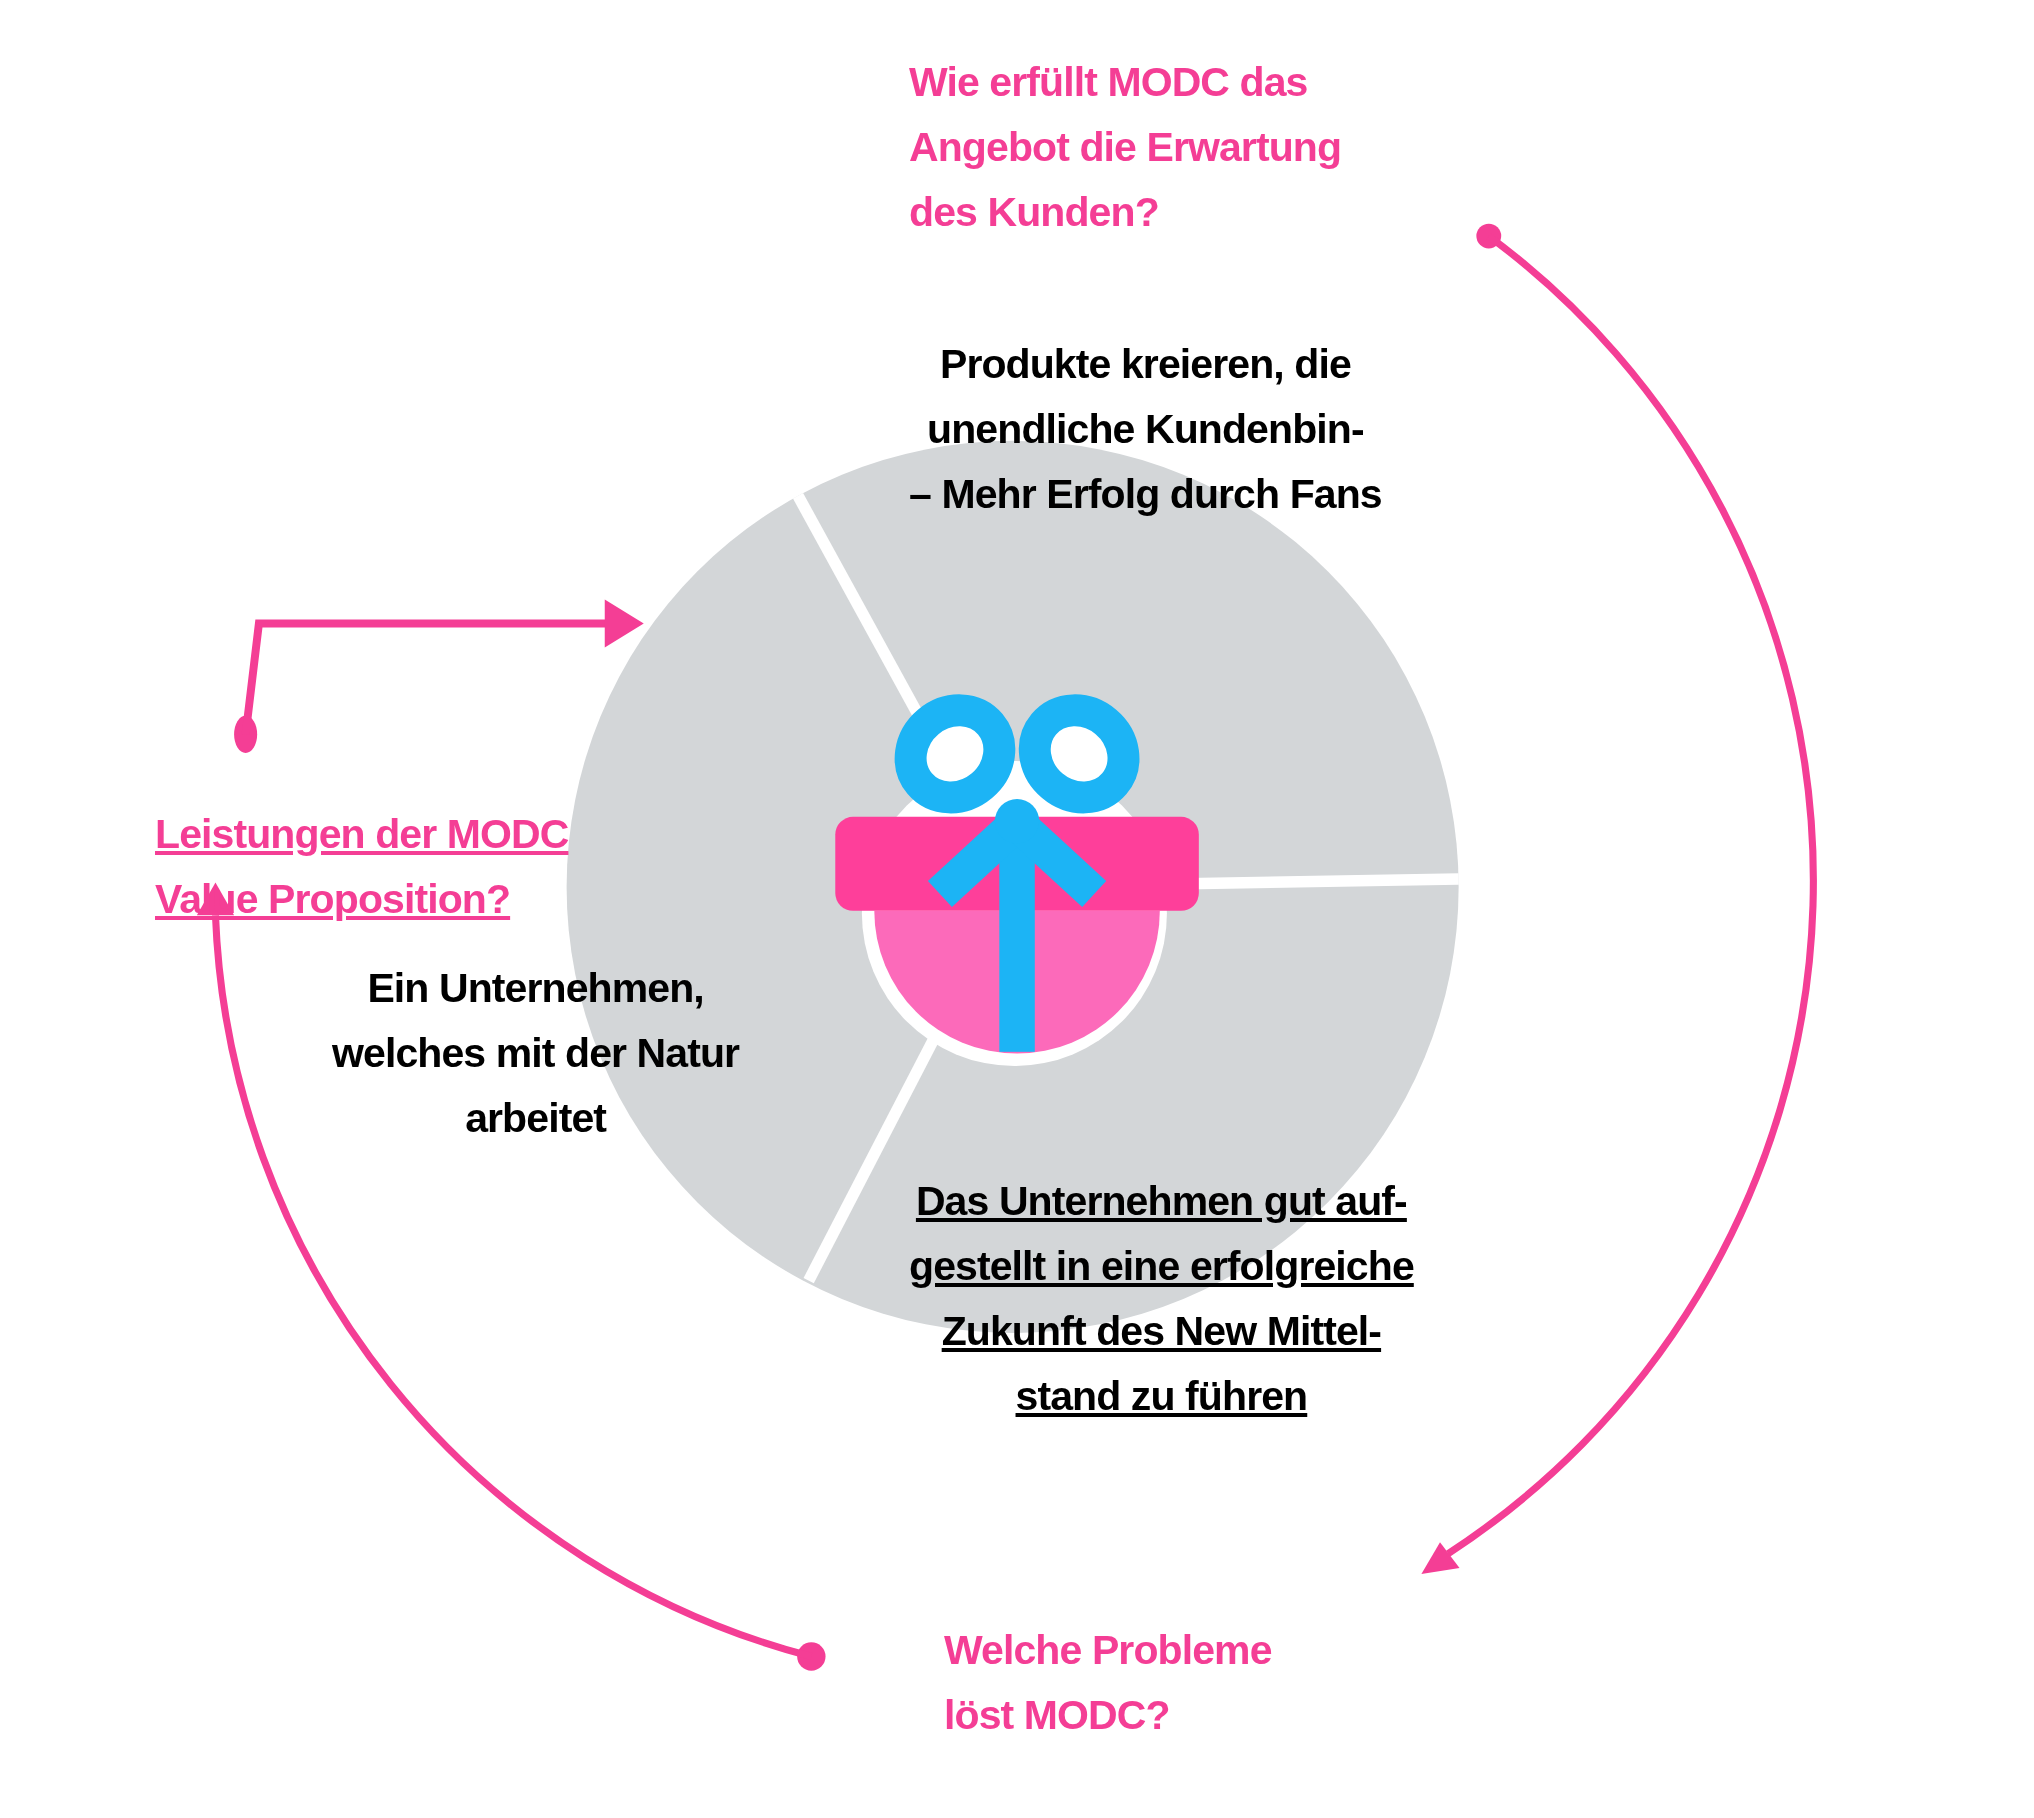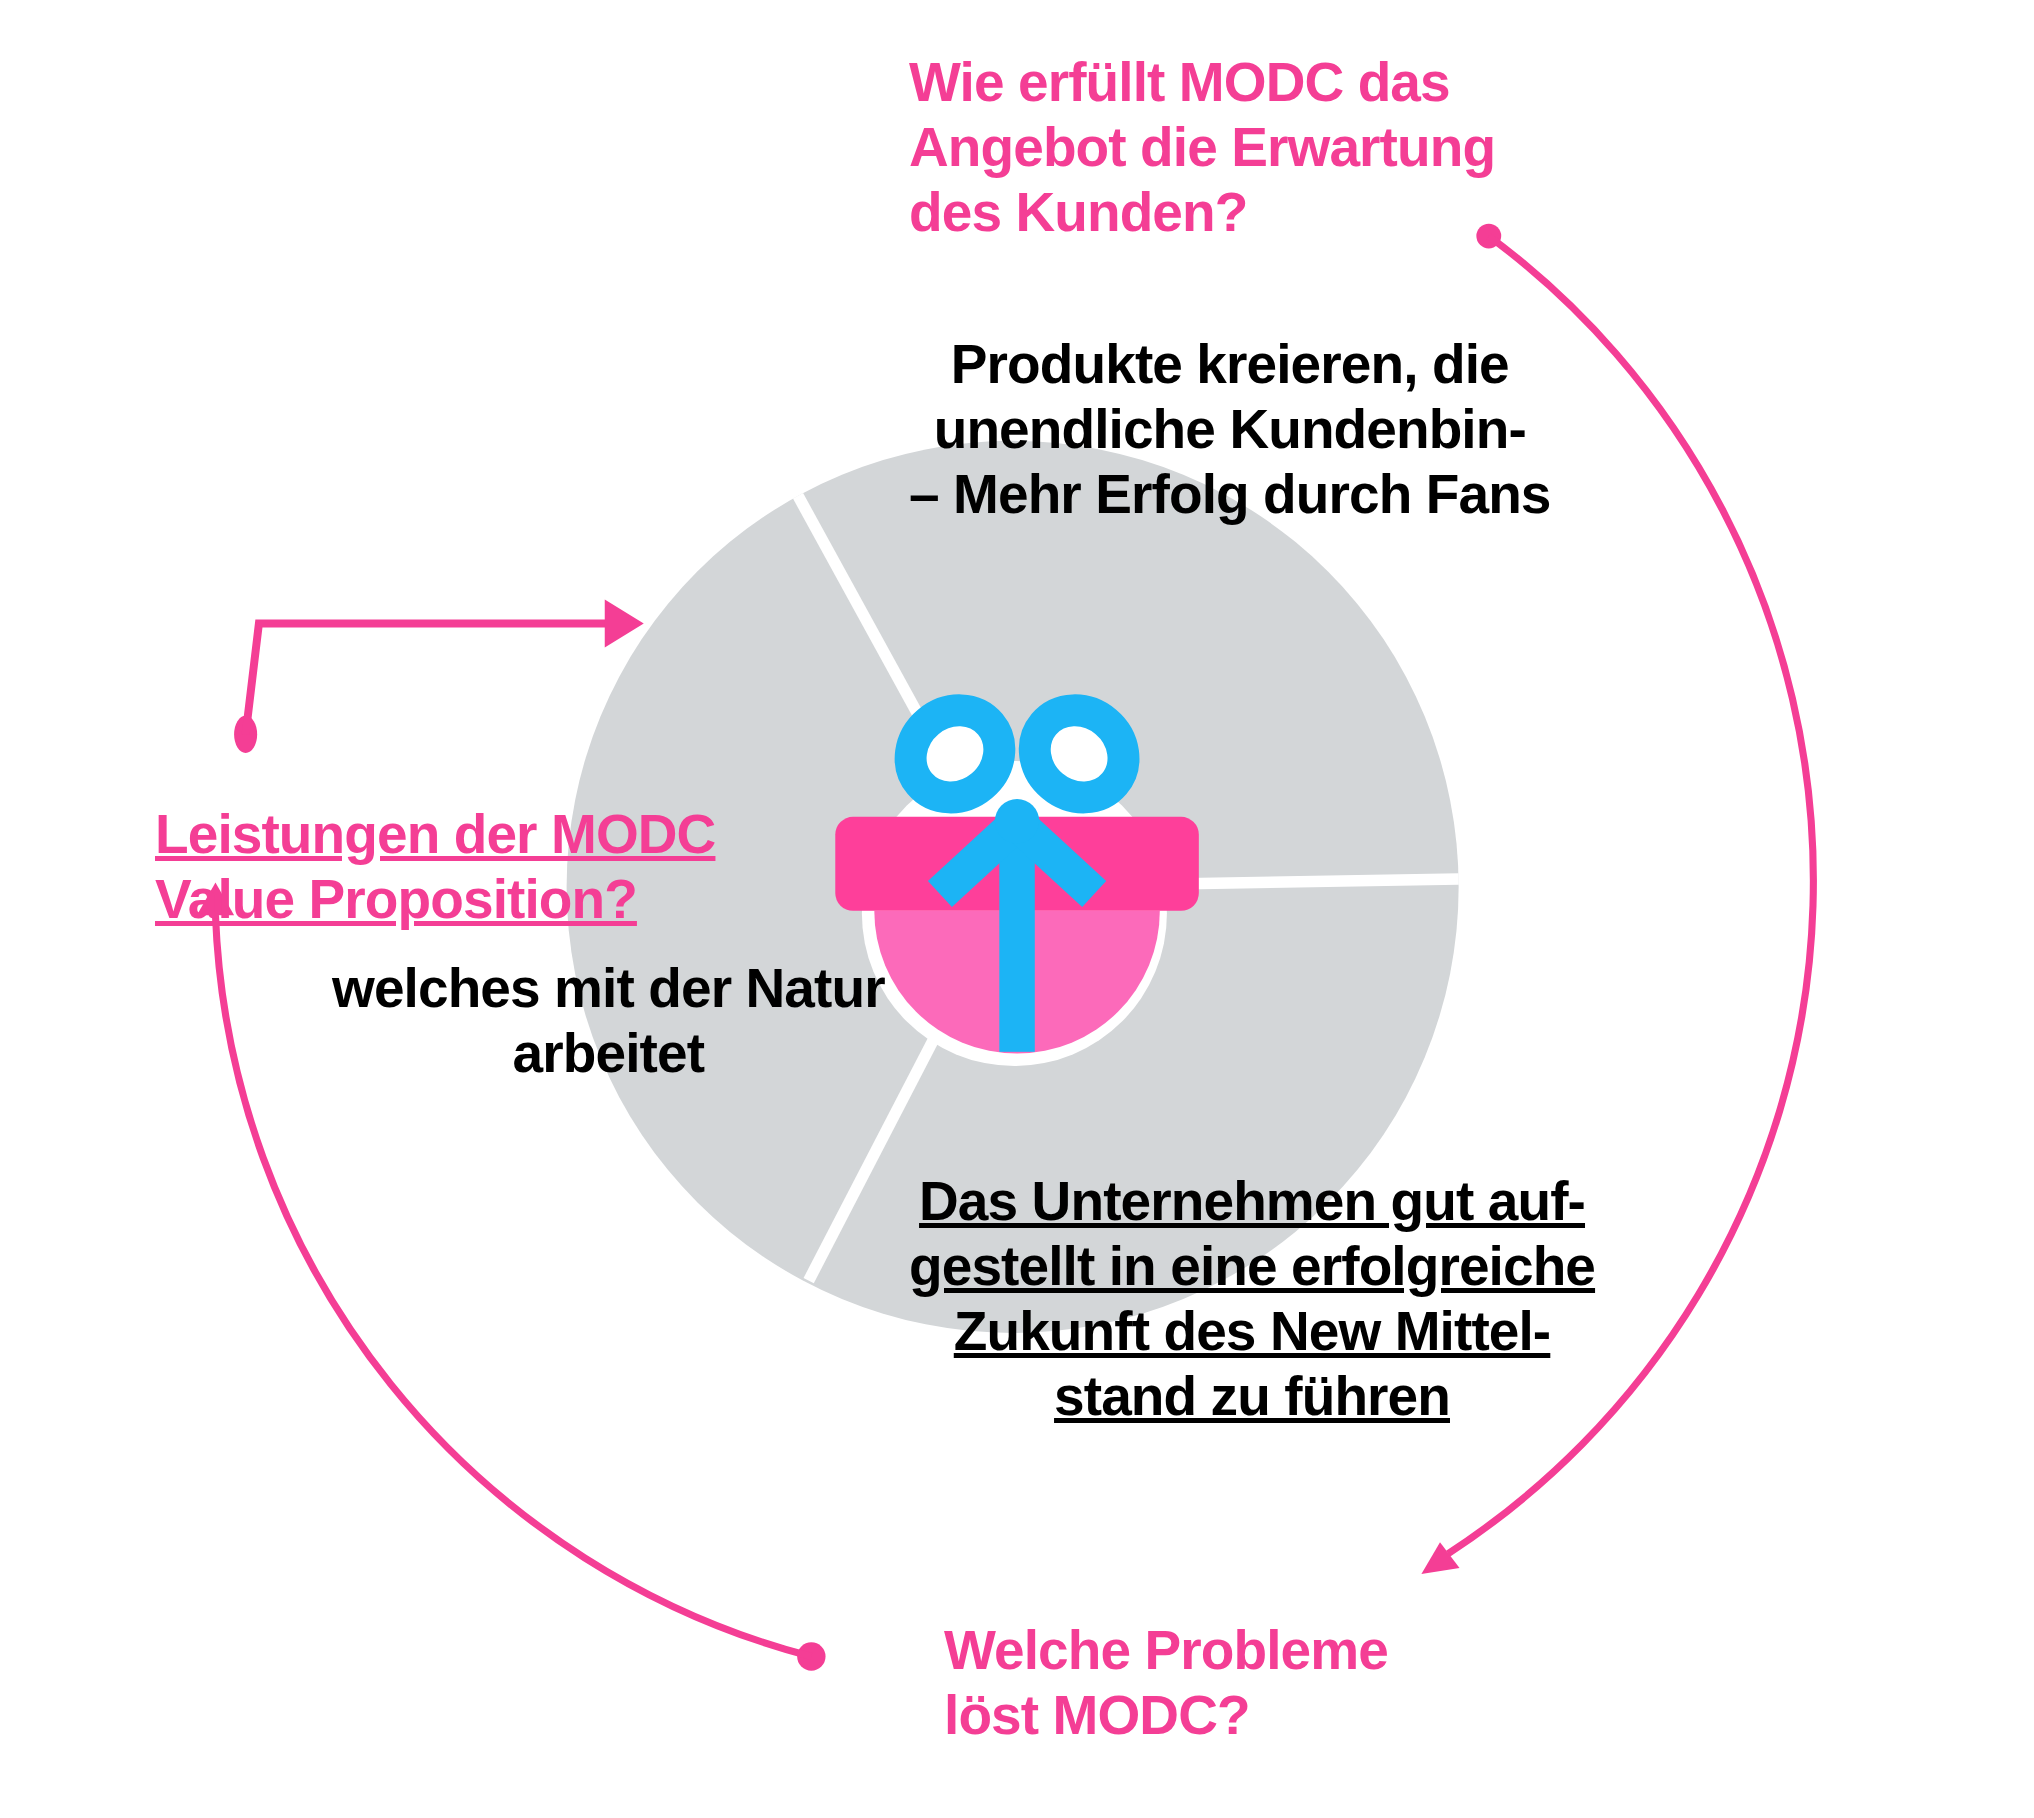--- a/index.html
+++ b/index.html
@@ -12,21 +12,21 @@
     font-family: "Liberation Sans", sans-serif;
   }
   svg.layer {
     position: absolute;
     left: 0; top: 0;
     width: 2035px; height: 1819px;
   }
   .txt {
     position: absolute;
     font-weight: 700;
-    font-size: 55px;
+    font-size: 41px;
     line-height: 65px;
     letter-spacing: -0.9px;
     white-space: nowrap;
   }
   .pink  { color: #F43E95; }
   .black { color: #000000; text-align: center; }
 </style>
 </head>
 <body>
 
@@ -83,20 +83,21 @@
     <div>unendliche Kundenbin-</div>
     <div>– Mehr Erfolg durch Fans</div>
   </div>
 
   <div class="txt pink" style="left:155px; top:802px;text-decoration:underline;">
     <div>Leistungen der MODC</div>
     <div>Value Proposition?</div>
   </div>
 
   <div class="txt black" style="left:332px; top:956px;">
+    <div>Ein Unternehmen,</div>
     <div>welches mit der Natur</div>
     <div>arbeitet</div>
   </div>
 
   <div class="txt black" style="left:909px; top:1169px;text-decoration:underline;">
     <div>Das Unternehmen gut auf-</div>
     <div>gestellt in eine erfolgreiche</div>
     <div>Zukunft des New Mittel-</div>
     <div>stand zu führen</div>
   </div>

